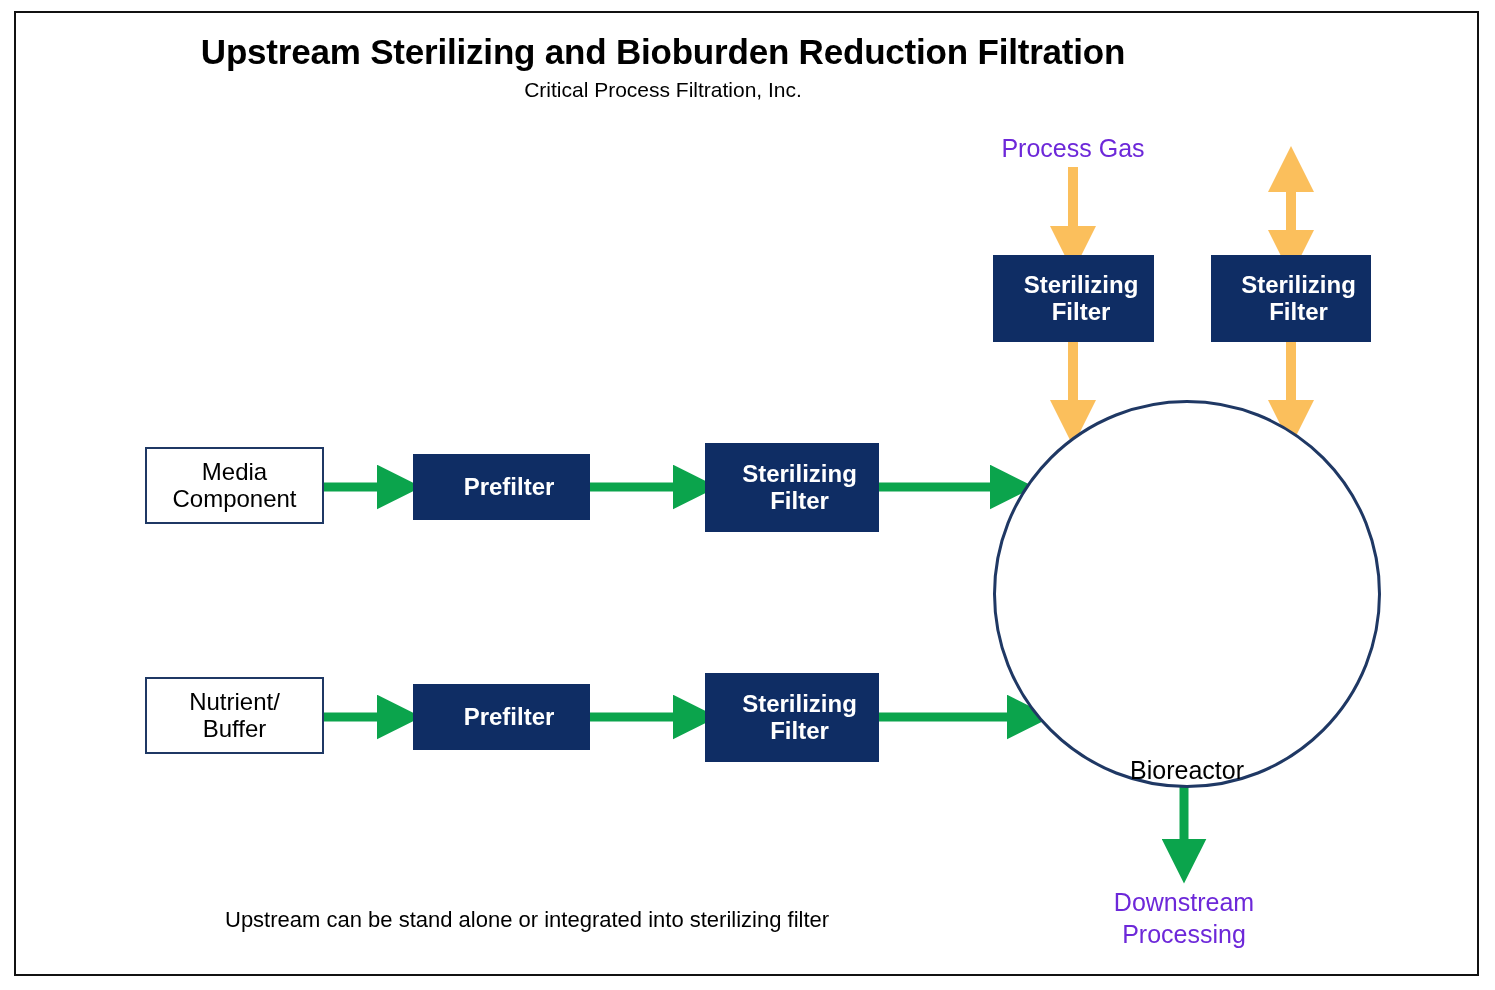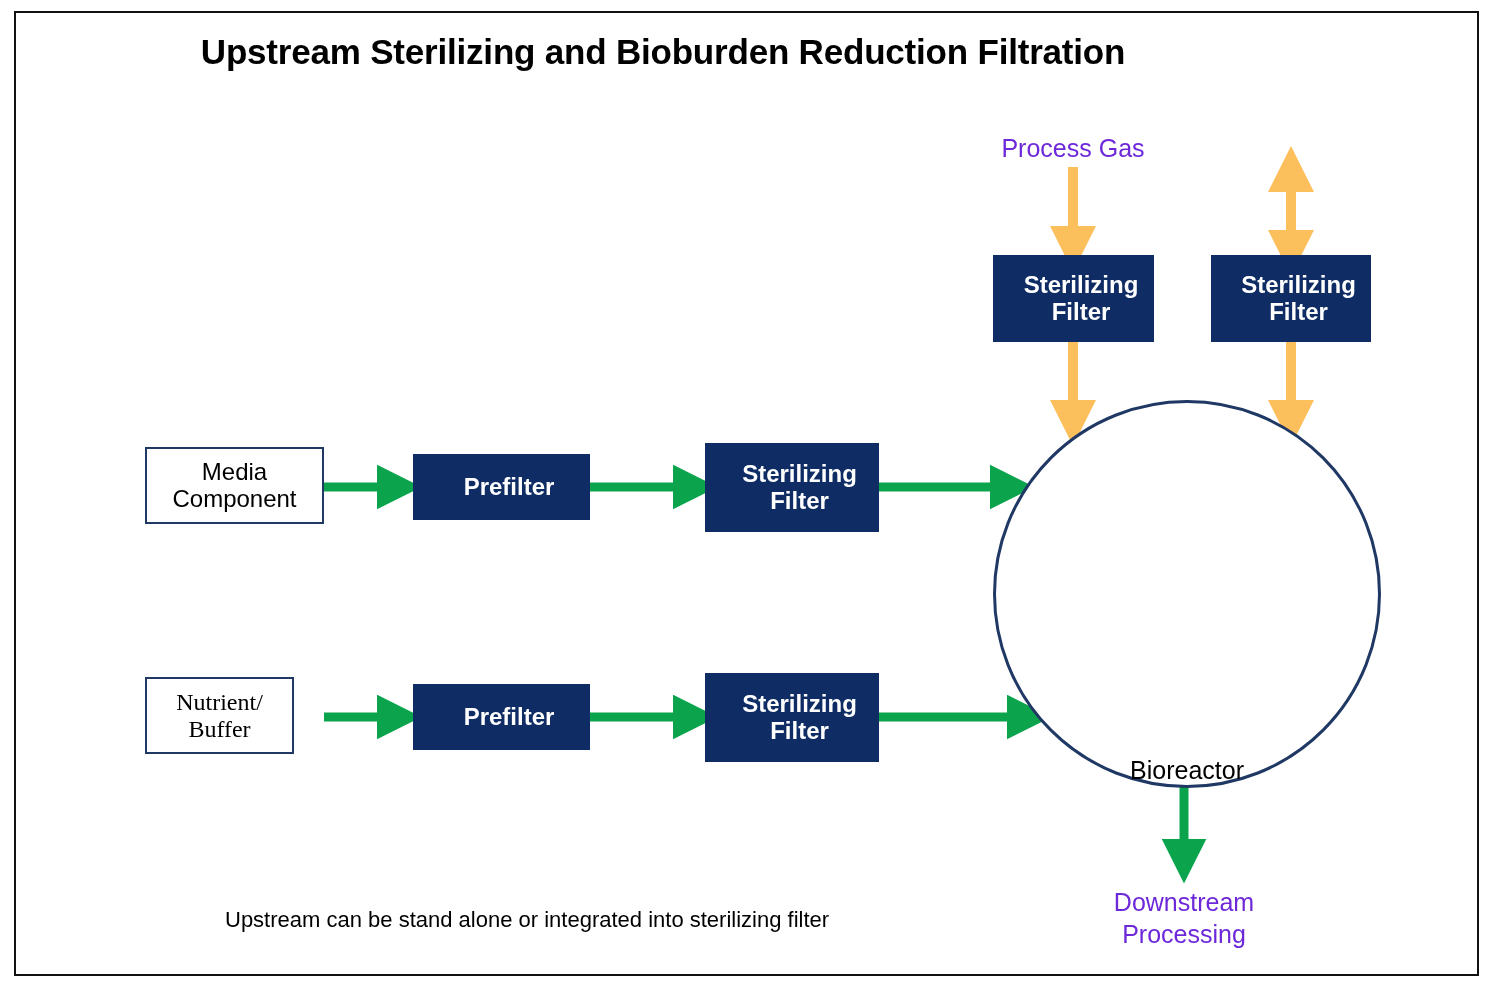--- a/index.html
+++ b/index.html
@@ -122,20 +122,21 @@
   }
 </style>
 </head>
 <body>
 
 <div id="canvas">
 
   <div id="frame"></div>
 
   <div class="ttl" id="title">Upstream Sterilizing and Bioburden Reduction Filtration</div>
+  <div class="ttl" id="subtitle">Critical Process Filtration, Inc.</div>
 
   <svg id="arrows" viewBox="0 0 1495 990" xmlns="http://www.w3.org/2000/svg">
     <defs>
       <marker id="grnHead" markerWidth="5" markerHeight="5" refX="2.6" refY="2.5" orient="auto" markerUnits="strokeWidth">
         <path d="M0,0 L5,2.5 L0,5 z" fill="#0BA44C"></path>
       </marker>
       <marker id="orgHead" markerWidth="4.6" markerHeight="4.6" refX="2.4" refY="2.3" orient="auto" markerUnits="strokeWidth">
         <path d="M0,0 L4.6,2.3 L0,4.6 z" fill="#FBBF5C"></path>
       </marker>
       <marker id="orgTail" markerWidth="4.6" markerHeight="4.6" refX="2.2" refY="2.3" orient="auto-start-reverse" markerUnits="strokeWidth">
@@ -160,21 +161,21 @@
     <line x1="1291" y1="342" x2="1291" y2="424" stroke="#FBBF5C" stroke-width="10" marker-end="url(#orgHead)"></line>
 
     <line x1="1184" y1="787" x2="1184" y2="862" stroke="#0BA44C" stroke-width="9" marker-end="url(#grnHead)"></line>
   </svg>
 
   <div class="node box-white" style="left:145px; top:447px; width:179px; height:77px;">
     <span style="white-space:pre-line;">Media
 Component</span>
   </div>
 
-  <div class="node box-white" style="left:145px; top:677px; width:149px; height:77px;font-family:Liberation Serif, serif;">
+  <div class="node box-white" style="left:145px; top:677px; width:179px; height:77px;">
     <span style="white-space:pre-line;">Nutrient/
 Buffer</span>
   </div>
 
   <div class="node box-navy" style="left:413px; top:454px; width:177px; height:66px;">
     <span style="white-space:pre-line;">Prefilter</span>
   </div>
 
   <div class="node box-navy" style="left:413px; top:684px; width:177px; height:66px;">
     <span style="white-space:pre-line;">Prefilter</span>

